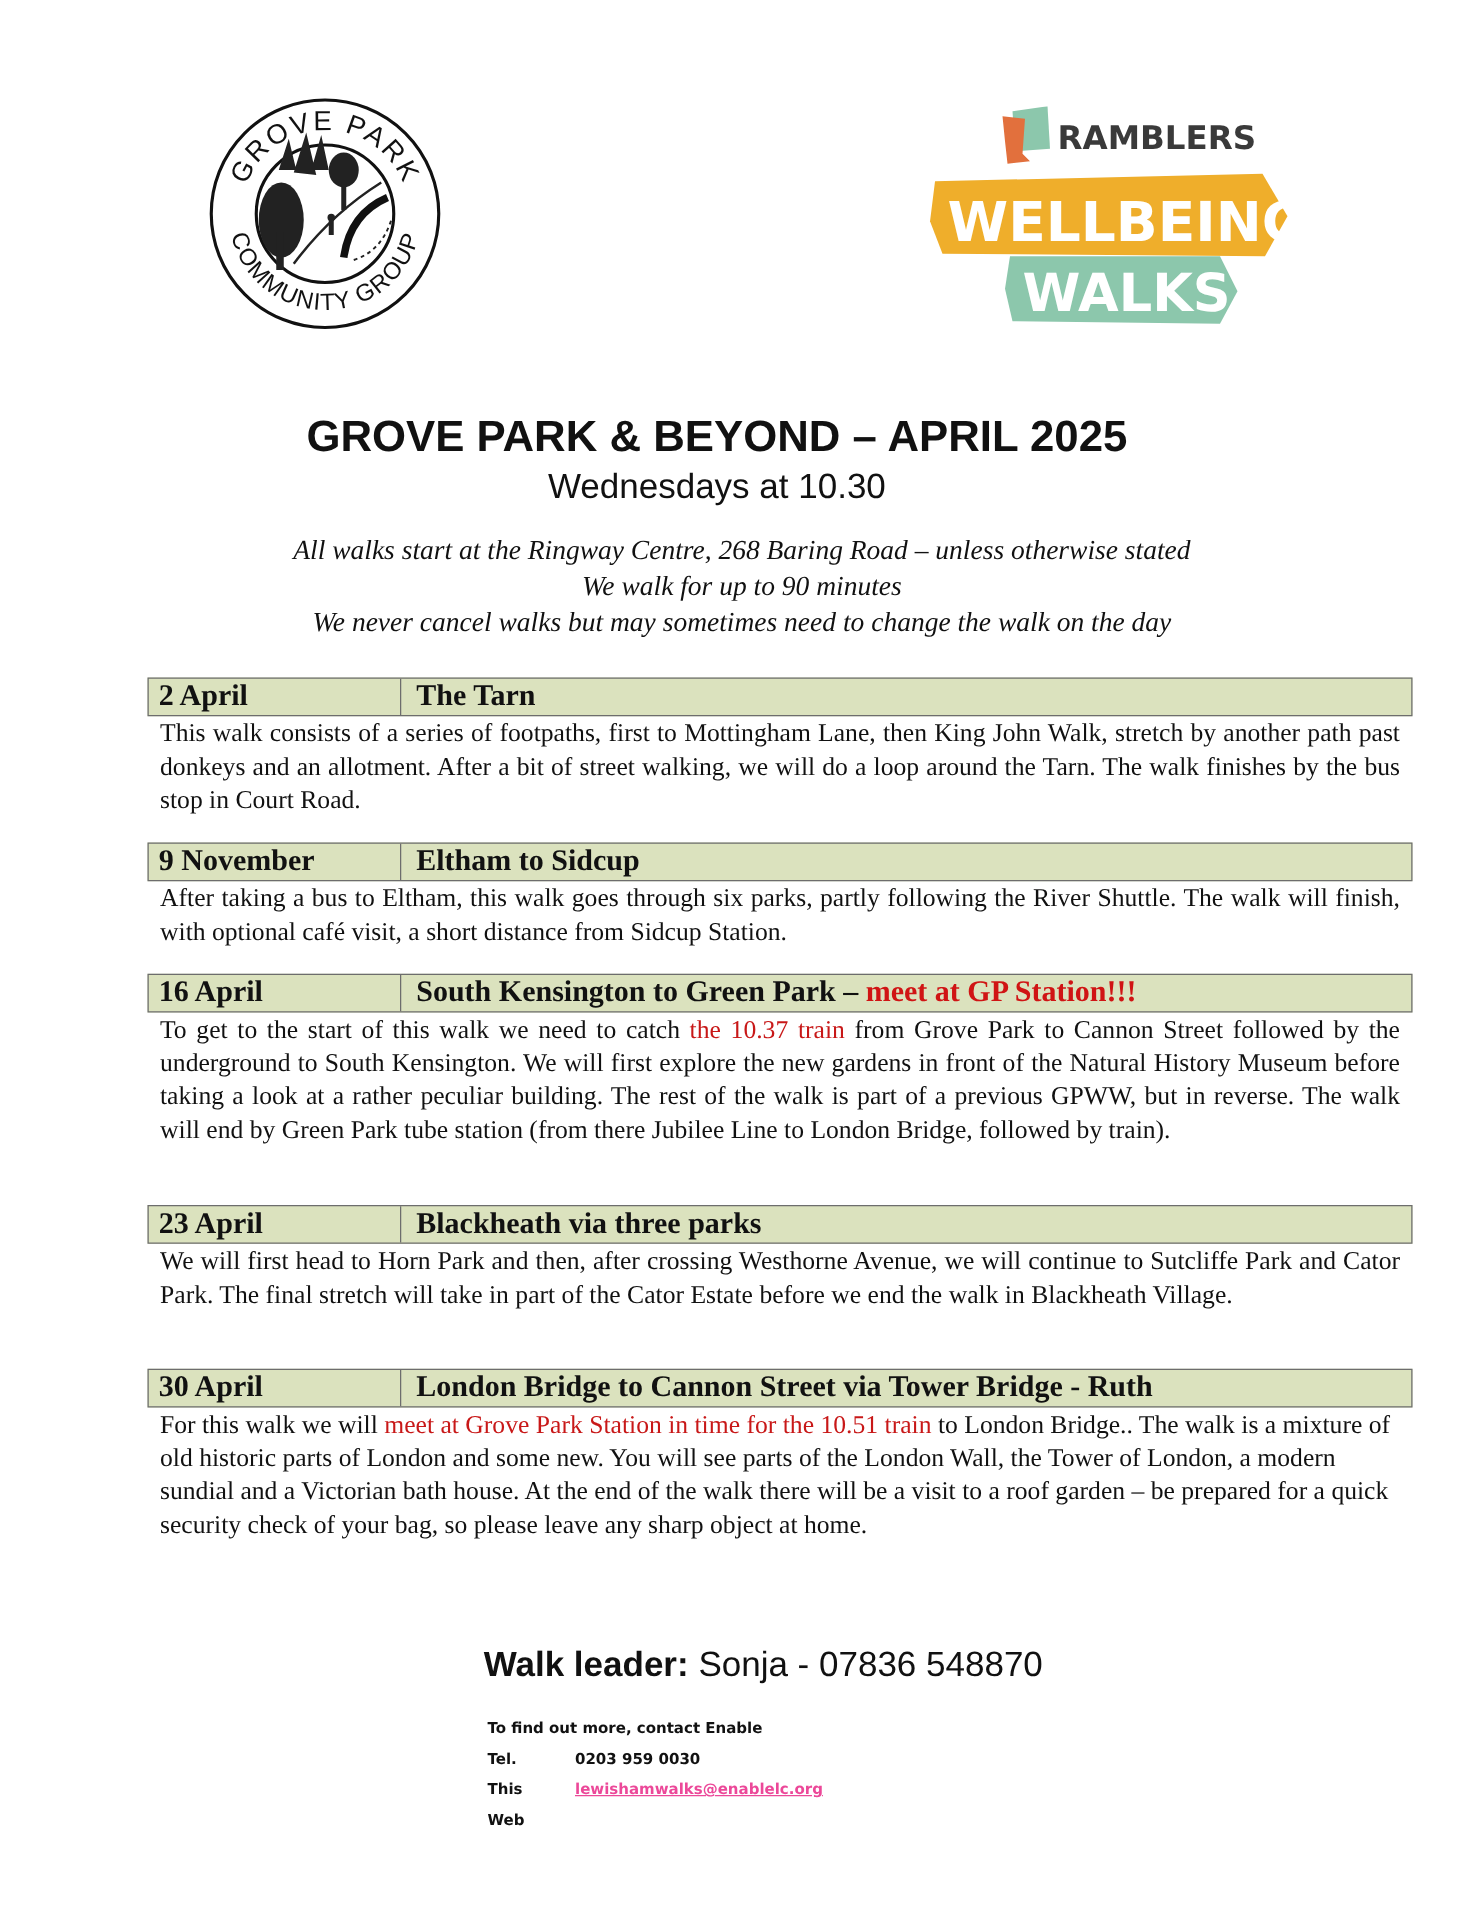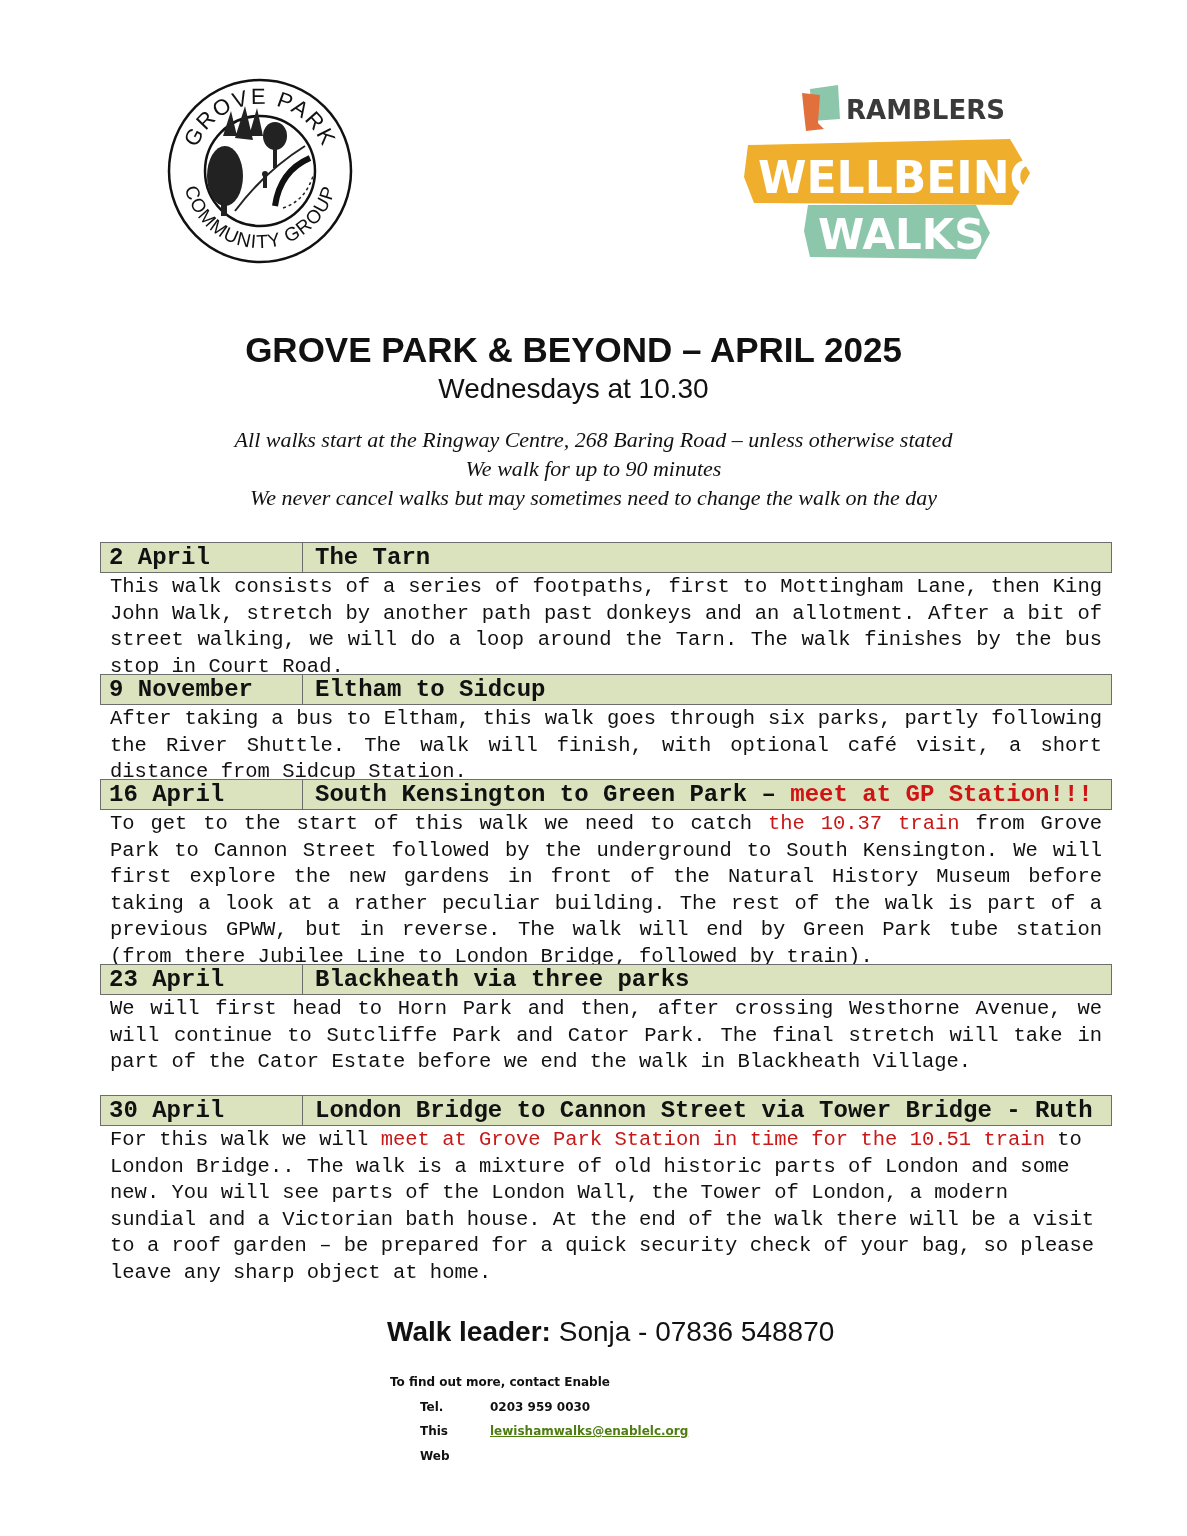--- a/index.html
+++ b/index.html
@@ -4,34 +4,34 @@
 <style>
   html, body { margin: 0; padding: 0; background: #ffffff; }
   body { width: 1187px; height: 1536px; position: relative; overflow: hidden; color: #111; }
   .logo-gp { position: absolute; left: 165px; top: 76px; width: 190px; height: 190px; }
   .logo-ramblers { position: absolute; left: 740px; top: 85px; width: 300px; height: 180px; }
   .title-block { position: absolute; left: 0; top: 328px; width: 1147px; text-align: center; font-family: Liberation Sans, sans-serif; }
   .main-title { font-size: 35px; font-weight: bold; letter-spacing: 0px; margin: 0; line-height: 44px; }
   .sub-title { font-size: 28px; margin: 0; line-height: 34px; }
   .intro { position: absolute; left: 0; top: 425px; width: 1187px; text-align: center; font-family: "Liberation Serif", serif; font-style: italic; font-size: 22px; line-height: 29px; }
   .intro div { margin: 0; }
-  .walk { position: absolute; left: 100px; width: 1012px; font-family: Liberation Mono, monospace; }
+  .walk { position: absolute; left: 118px; width: 1012px; font-family: Liberation Serif, serif; }
   .walk-head { display: flex; background: #dbe2be; border: 1.5px solid #6d6d6d; height: 31px; box-sizing: border-box; }
   .walk-date { width: 202px; border-right: 1.5px solid #6d6d6d; padding-left: 8px; font-size: 24px; font-weight: bold; line-height: 29px; box-sizing: border-box; }
   .walk-title { padding-left: 12px; font-size: 24px; font-weight: bold; line-height: 29px; white-space: nowrap; }
   .red { color: #d01414; }
   .red-body { color: #c81818; }
   .walk-body { padding: 0 10px 0 10px; font-size: 20.5px; line-height: 26.5px; margin-top: 1px; }
   .walk-body.justify { text-align: justify; }
   .footer-leader { position: absolute; left: 387px; top: 1316px; font-family: "Liberation Sans", sans-serif; font-size: 28px; }
   .footer-leader b { font-weight: bold; }
   .contact { position: absolute; left: 390px; top: 1370px; font-family: "DejaVu Sans", sans-serif; font-weight: bold; font-size: 12px; line-height: 24.5px; }
-  .contact .row { display: flex; margin-left: 30px; }
+  .contact .row { display: flex; }
   .contact .lbl { width: 70px; }
-  .contact a { color: #4d7c0f; text-decoration: underline; text-align: right; }
+  .contact a { color: #ec4899; text-decoration: underline; text-align: right; }
 </style>
 </head>
 <body>
 
 <div class="logo-gp">
   <svg width="190" height="190" viewBox="0 0 190 190">
     <defs>
       <path id="arcTop" d="M 28 95 A 67 67 0 0 1 162 95"></path>
       <path id="arcBot" d="M 18 95 A 77 77 0 0 0 172 95"></path>
     </defs>

